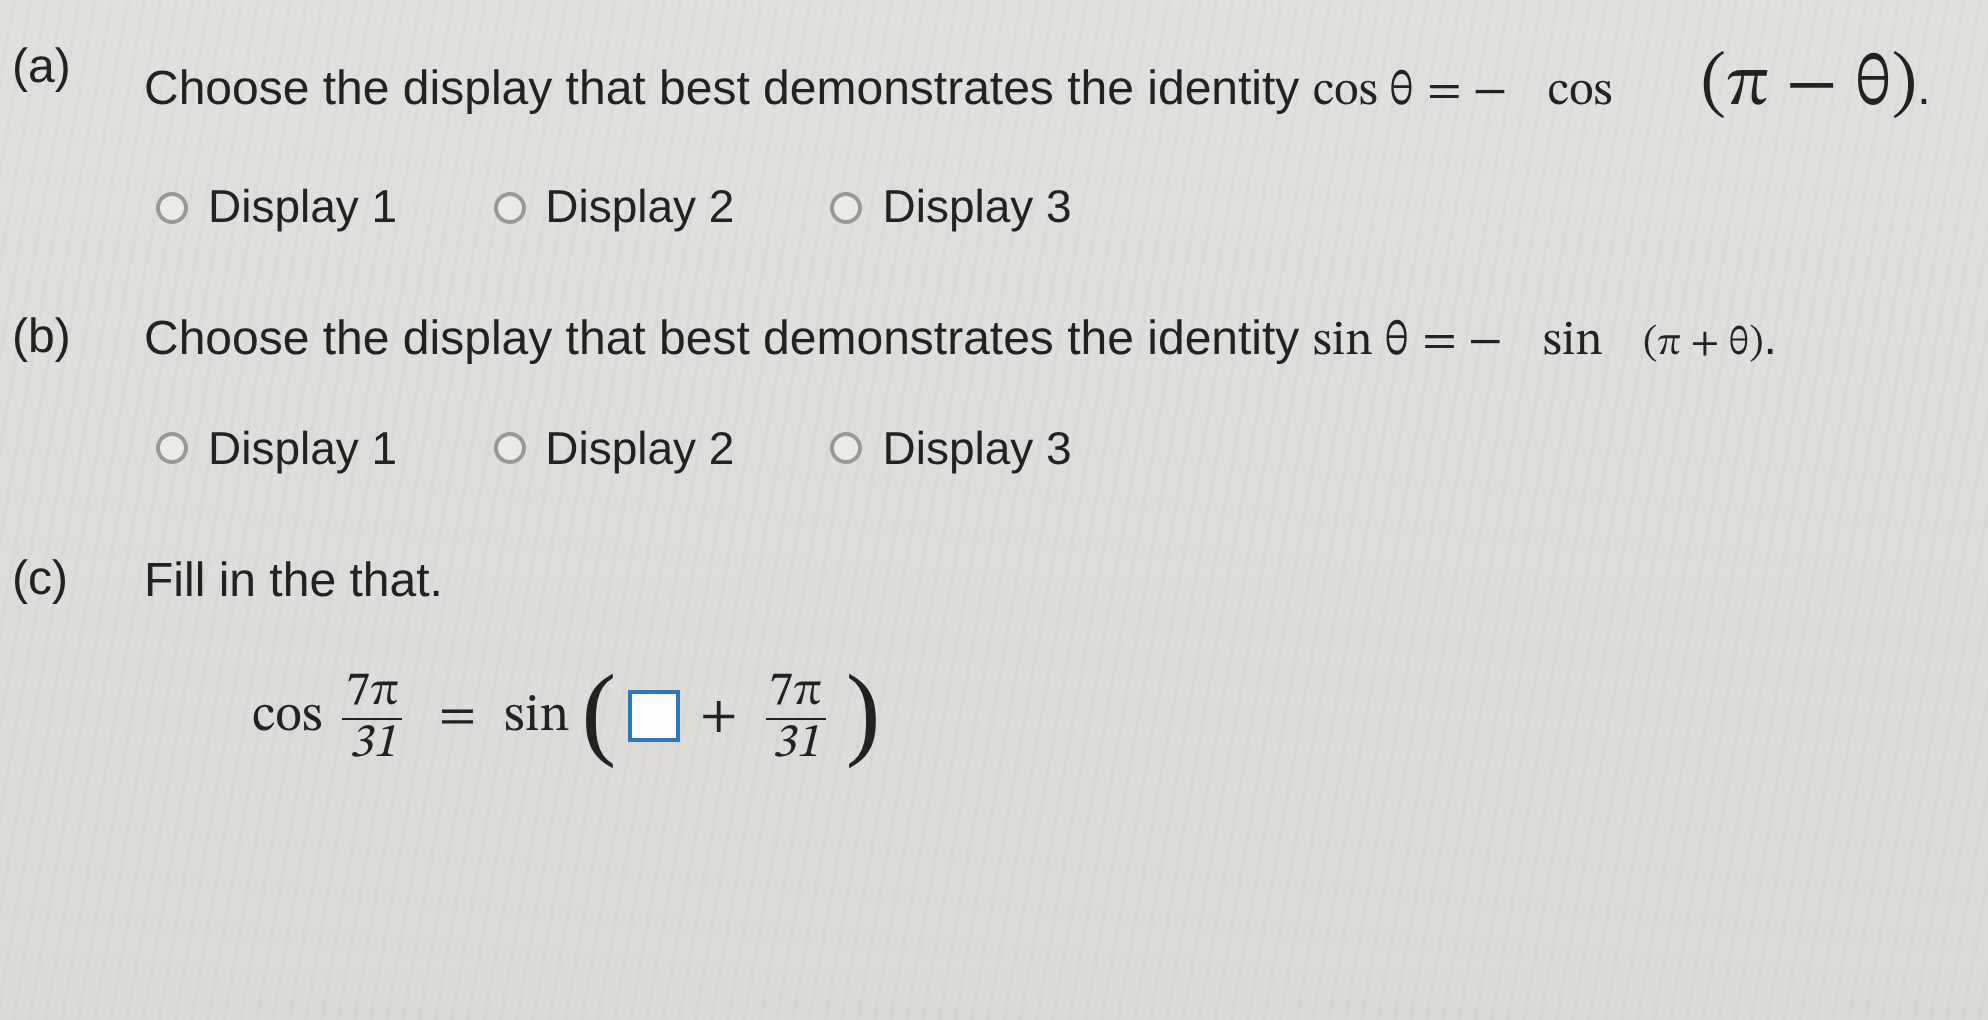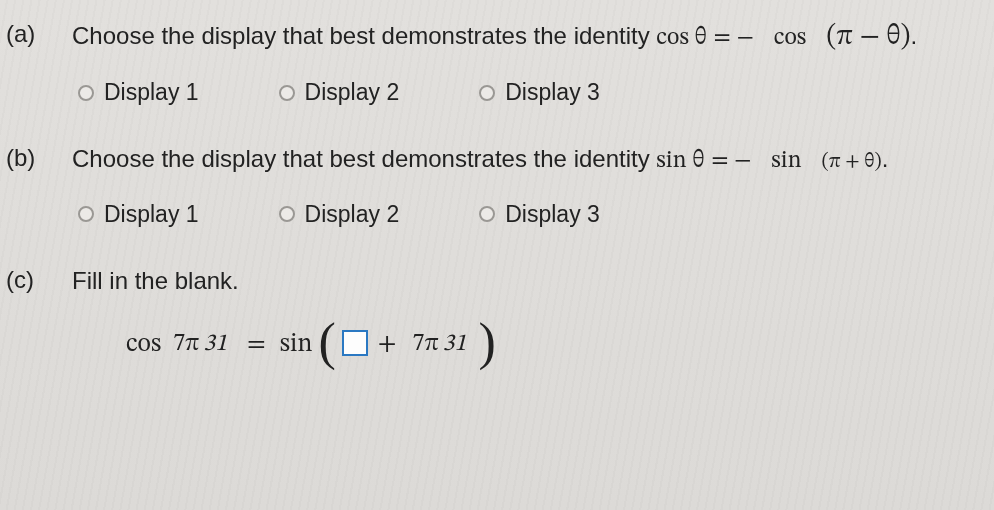--- a/index.html
+++ b/index.html
@@ -36,21 +36,21 @@
     font-size: 24px;
     color: #222;
     line-height: 1.4;
     flex: 1;
   }
   .math {
     font-family: "Cambria Math", "STIX Two Math", "Latin Modern Math", "Times New Roman", serif;
   }
   .options {
     display: flex;
-    gap: 80px;
+    gap: 48px;
     margin-top: 22px;
     margin-left: 72px;
     align-items: center;
   }
   .option {
     display: flex;
     align-items: center;
     gap: 10px;
     font-size: 23px;
     color: #222;
@@ -66,20 +66,21 @@
   .fillblank {
     margin-top: 26px;
     margin-left: 120px;
     display: flex;
     align-items: center;
     gap: 6px;
     font-size: 26px;
   }
   .frac {
     display: inline-flex;
+    flex-direction: column;
     align-items: center;
     vertical-align: middle;
     line-height: 1.05;
     margin: 0 4px;
   }
   .frac .top { padding: 0 2px; font-size: 24px;}
   .frac .bar { width: 100%; border-top: 1.5px solid #222; }
   .frac .bot { padding: 0 2px; font-size: 24px; font-style: italic;}
   .lparen, .rparen {
     font-size: 52px;
@@ -106,21 +107,21 @@
   <div class="part">
     <div class="partrow">
       <div class="partlabel">(a)</div>
       <div class="prompt">
         <span>Choose the display that best demonstrates the identity </span>
         <span class="math">cos θ</span>
         <span class="math">= −</span>
         <span>&nbsp;</span>
         <span class="math">cos</span>
         <span>&nbsp;</span>
-        <span class="math" style="font-size:28px;">(π − θ)</span><span>.</span>
+        <span class="math" style="font-size:36px;margin-left:24px;">(π − θ)</span><span>.</span>
       </div>
     </div>
     <div class="options">
       <label class="option">
         <span class="radio"></span>
         <span>Display 1</span>
       </label>
       <label class="option">
         <span class="radio"></span>
         <span>Display 2</span>
@@ -158,21 +159,21 @@
         <span class="radio"></span>
         <span>Display 3</span>
       </label>
     </div>
   </div>
 
   <div class="part" style="padding-top:28px;">
     <div class="partrow">
       <div class="partlabel">(c)</div>
       <div class="prompt">
-        <span>Fill in the blank.</span>
+        <span>Fill in the that.</span>
       </div>
     </div>
     <div class="fillblank math eq">
       <span class="piece">cos</span>
       <span class="frac piece">
         <span class="top">7π</span>
         <span class="bar"></span>
         <span class="bot">31</span>
       </span>
       <span class="piece" style="margin:0 8px;">=</span>

